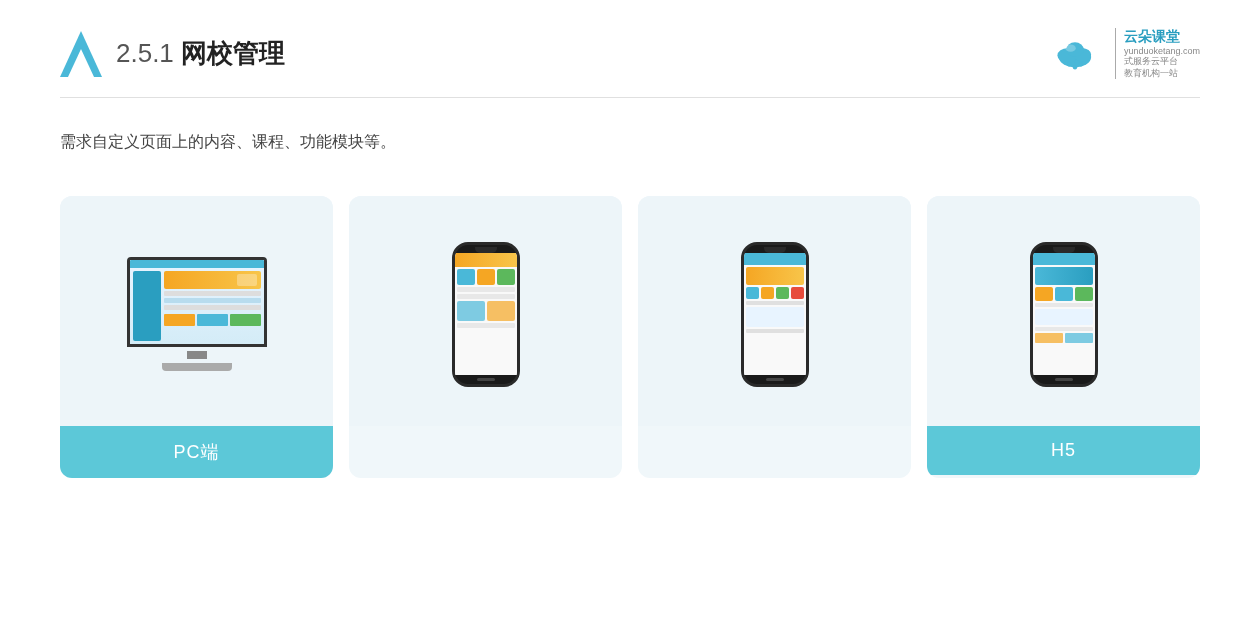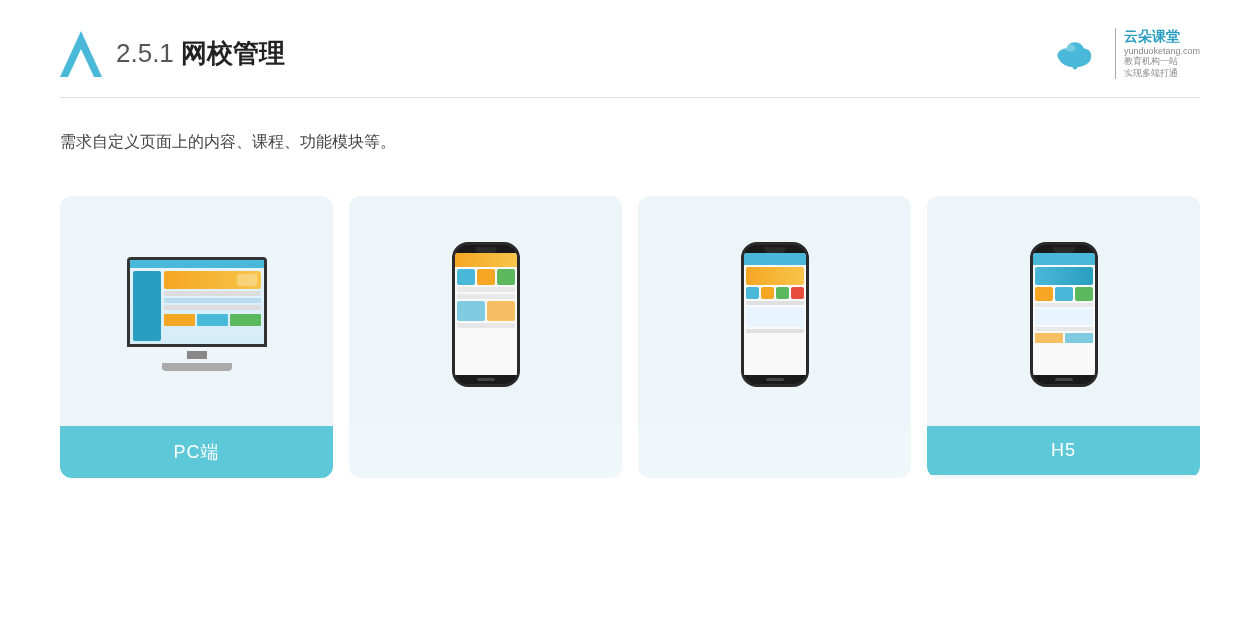--- a/index.html
+++ b/index.html
@@ -331,22 +331,22 @@
         <circle cx="30" cy="42" r="3" fill="#4ab8d8"></circle>
         <circle cx="38" cy="38" r="3" fill="#4ab8d8"></circle>
 
         <line x1="22" y1="34" x2="22" y2="38" stroke="#4ab8d8" stroke-width="1.5"></line>
         <line x1="30" y1="36" x2="30" y2="42" stroke="#4ab8d8" stroke-width="1.5"></line>
         <line x1="38" y1="34" x2="38" y2="38" stroke="#4ab8d8" stroke-width="1.5"></line>
       </svg>
       <div class="brand-right-text">
         <span class="brand-main-name">云朵课堂</span>
         <span class="brand-url">yunduoketang.com</span>
+        <span class="brand-sub">式服务云平台</span>
         <span class="brand-sub">教育机构一站</span>
-        <span class="brand-sub">实现多端打通</span>
       </div>
     </div>
   </div>
 
   <div style="height:1px;background:#e0e0e0;margin-bottom:0;"></div>
 
   <div class="description">
     <div>需求自定义页面上的内容、课程、功能模块等。</div>
   </div>
 

